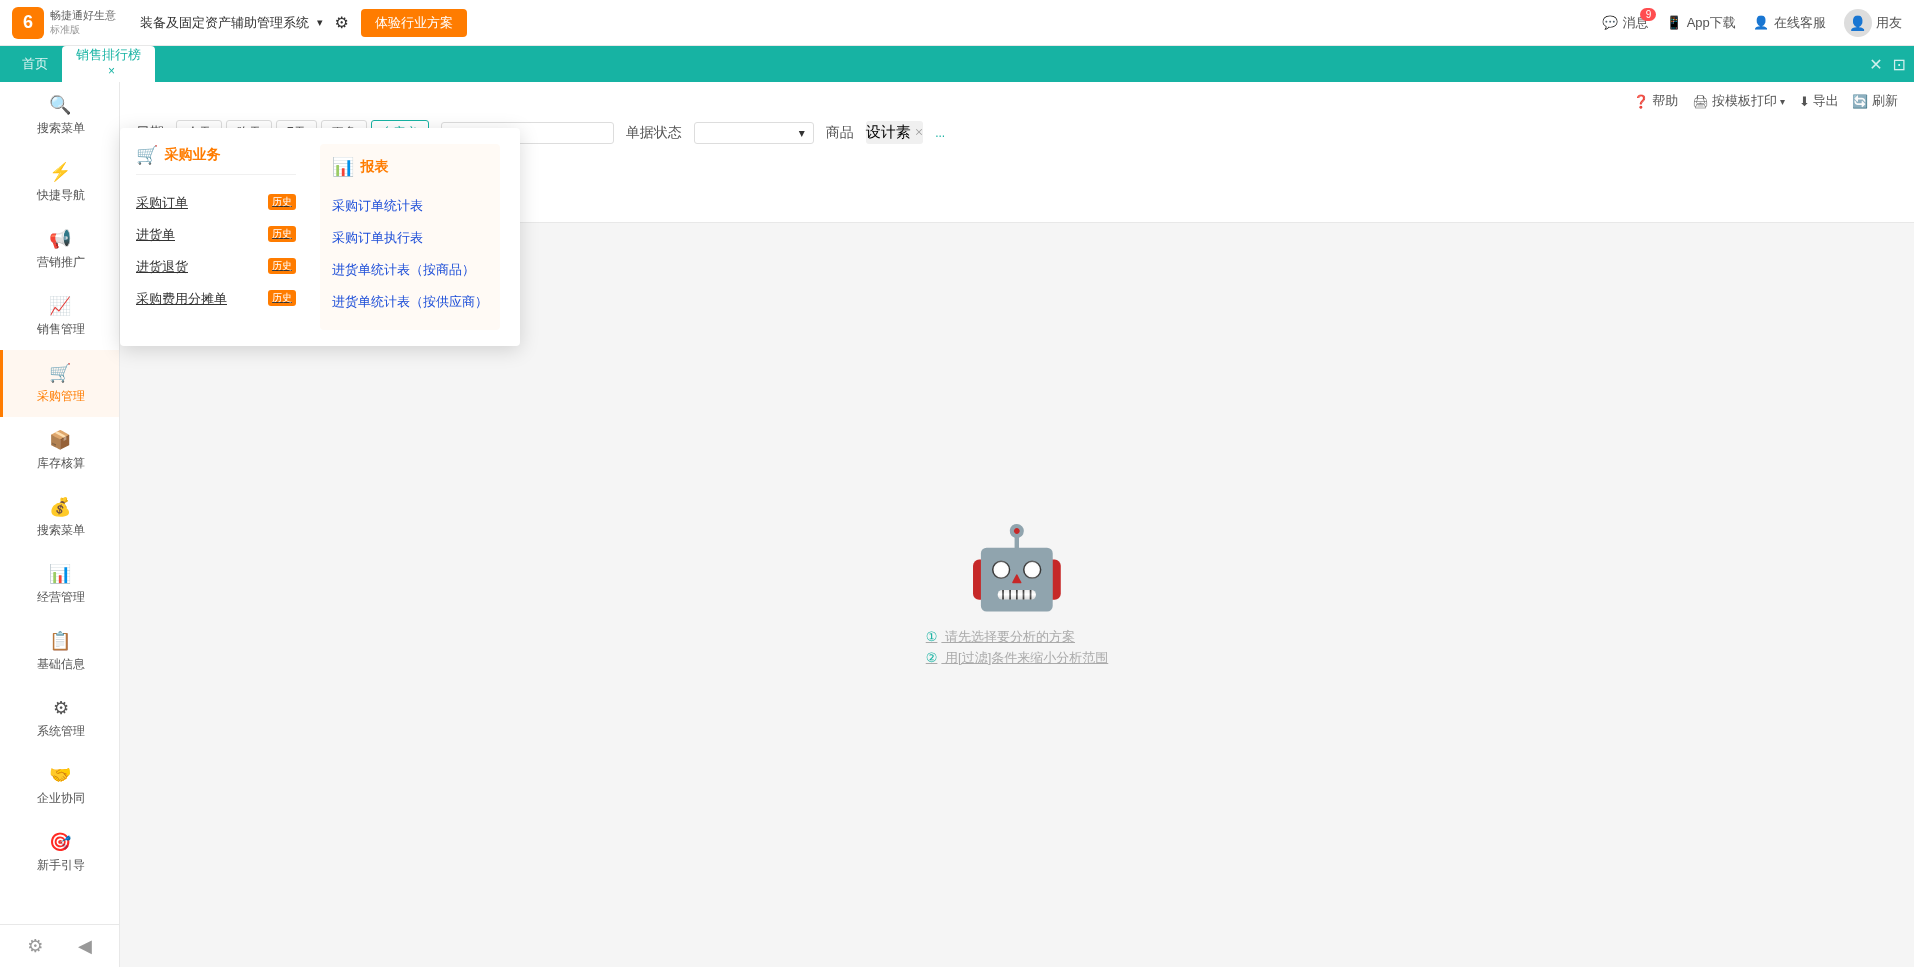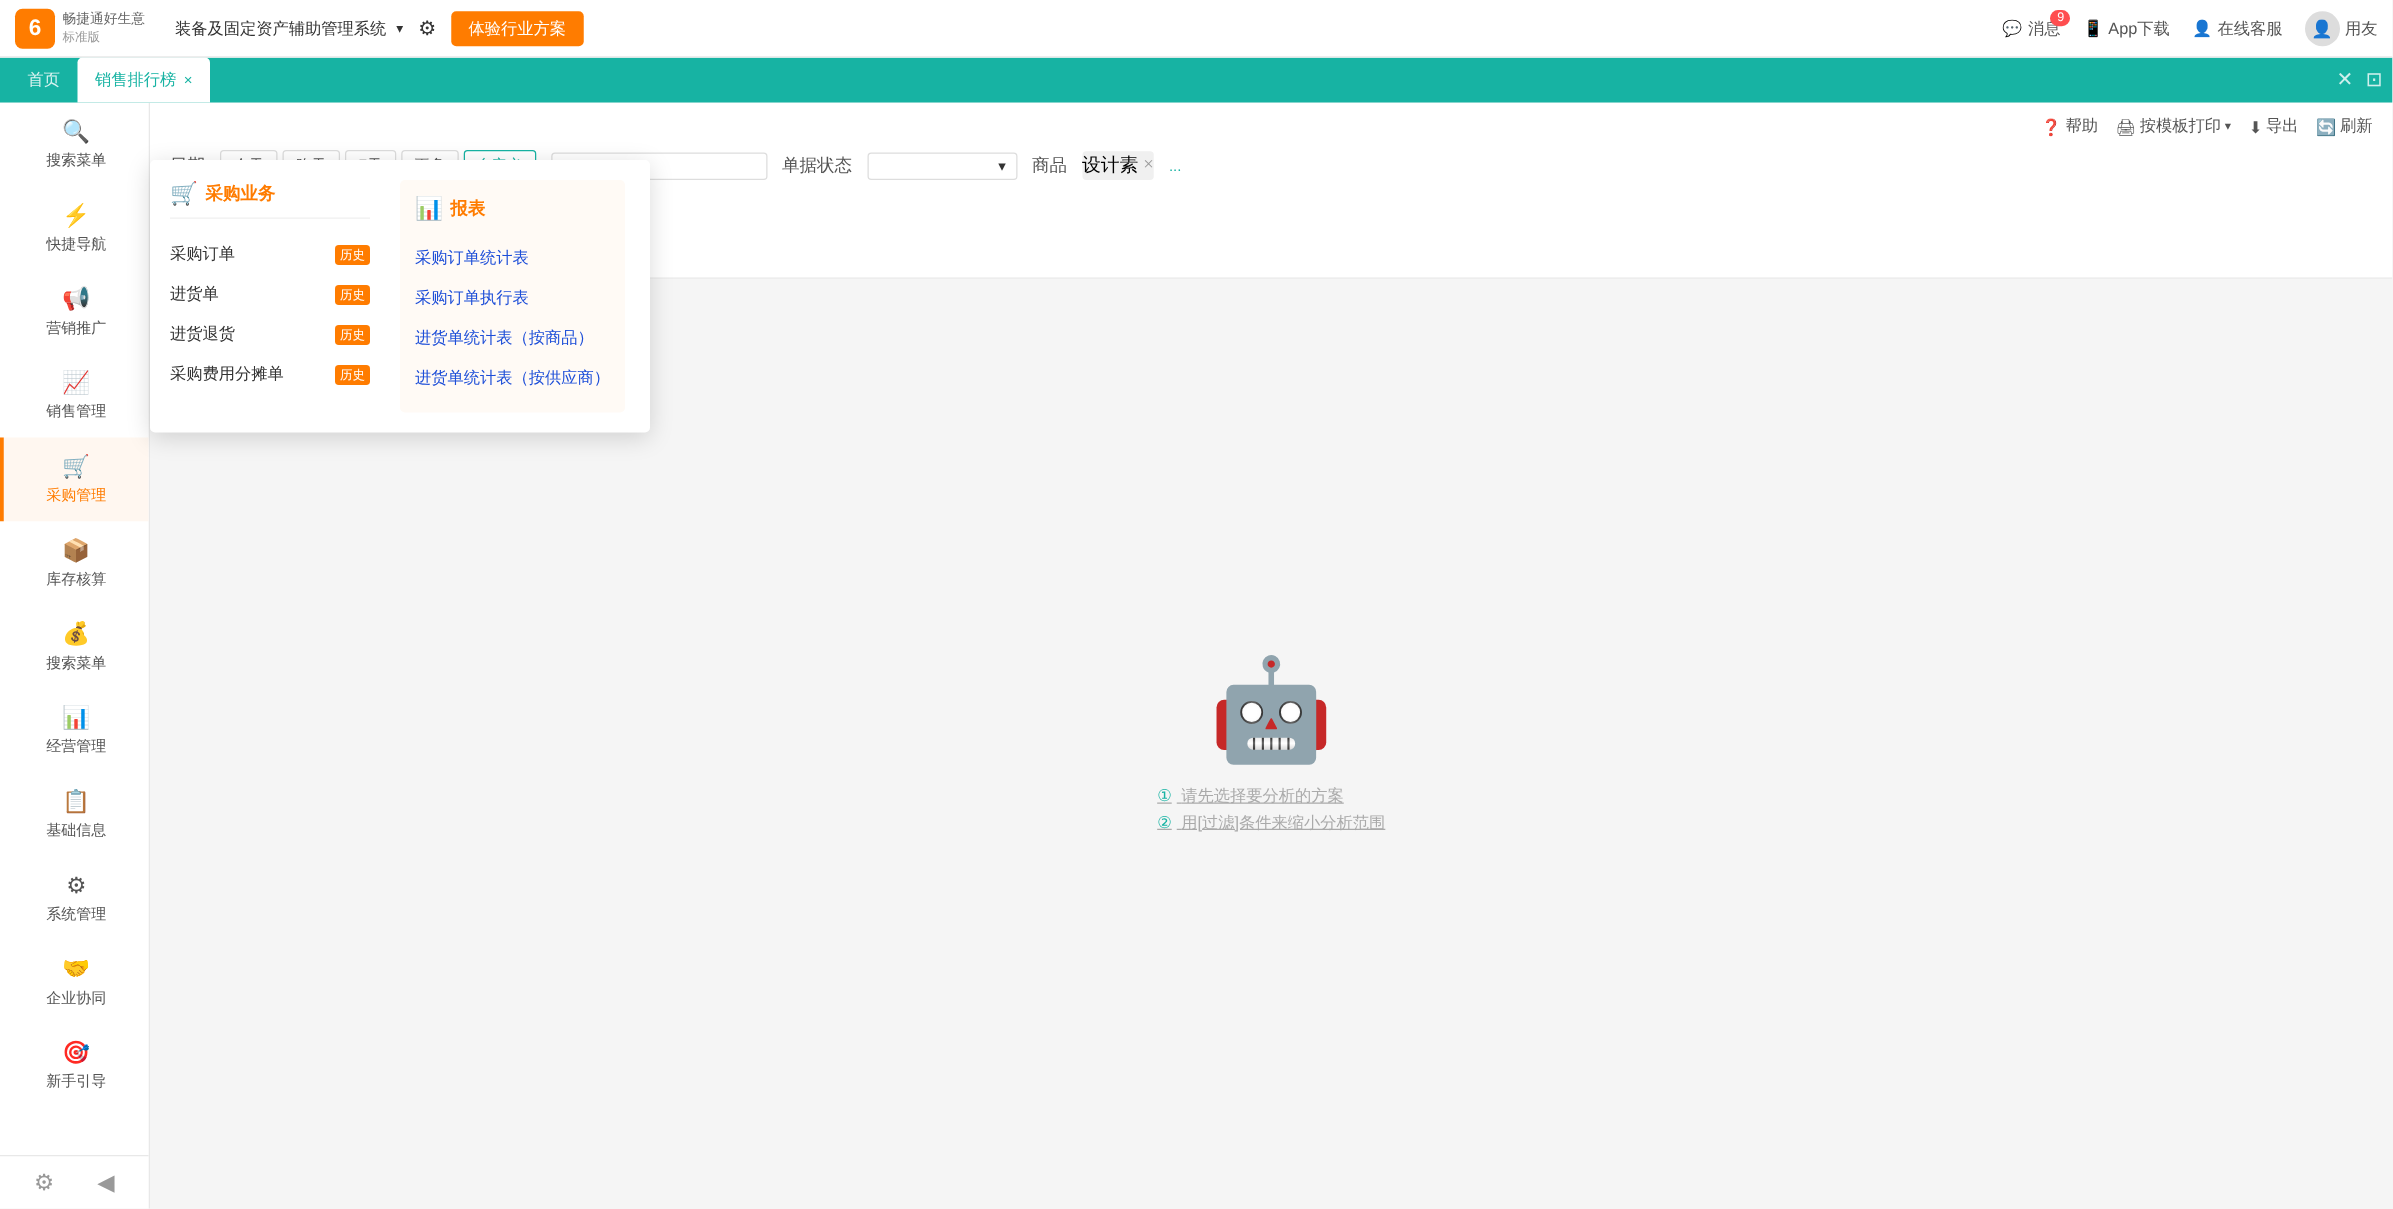--- a/index.html
+++ b/index.html
@@ -45,21 +45,21 @@
     
     .tab-bar {
       display: flex; align-items: center; background: #17b3a3; height: 36px; padding: 0 8px;
       position: relative; z-index: 90;
     }
     .tab-item {
       display: flex; align-items: center; padding: 0 14px; height: 36px; cursor: pointer;
       color: rgba(255,255,255,0.85); font-size: 13px; border-radius: 4px 4px 0 0; position: relative;
     }
     .tab-item.active {
-      background: #fff; color: #17b3a3; font-weight: 500;
+      background: #fff; color: #17b3a3; font-weight: 500; flex-direction: column;
     }
     .tab-close { margin-left: 6px; font-size: 12px; color: #17b3a3; cursor: pointer; }
     .tab-right-icons { margin-left: auto; display: flex; align-items: center; gap: 10px; color: rgba(255,255,255,0.8); }
     .tab-right-icons span { cursor: pointer; font-size: 16px; }
 
     
     .main-layout { display: flex; flex: 1; overflow: hidden; position: relative; }
 
     
     .sidebar {
@@ -139,23 +139,24 @@
       background: #fff; box-shadow: 0 4px 20px rgba(0,0,0,0.15); border-radius: 4px;
       padding: 16px; display: flex; gap: 24px; min-width: 400px;
     }
     .menu-section { min-width: 160px; }
     .menu-section-title {
       display: flex; align-items: center; gap: 6px; font-size: 14px; font-weight: 600;
       color: #ff7c00; margin-bottom: 12px; padding-bottom: 8px; border-bottom: 1px solid #f0f0f0;
     }
     .menu-section-icon { font-size: 18px; }
     .menu-item {
-      display: flex; align-items: flex-end; justify-content: space-between;
+      display: flex; align-items: flex-start; justify-content: space-between;
       padding: 7px 0; cursor: pointer; color: #333; font-size: 13px;
       border-radius: 3px;
+      text-decoration: underline;
     }
     .menu-item-name { flex: 1; }
     .history-badge {
       background: #ff7c00; color: #fff; font-size: 10px; border-radius: 3px;
       padding: 1px 4px; margin-left: 24px;
     }
     .menu-right-section { min-width: 160px; background: #fffaf5; padding: 12px; border-radius: 4px; }
     .menu-right-title {
       display: flex; align-items: center; gap: 6px; font-size: 14px; font-weight: 600;
       color: #ff7c00; margin-bottom: 12px;

